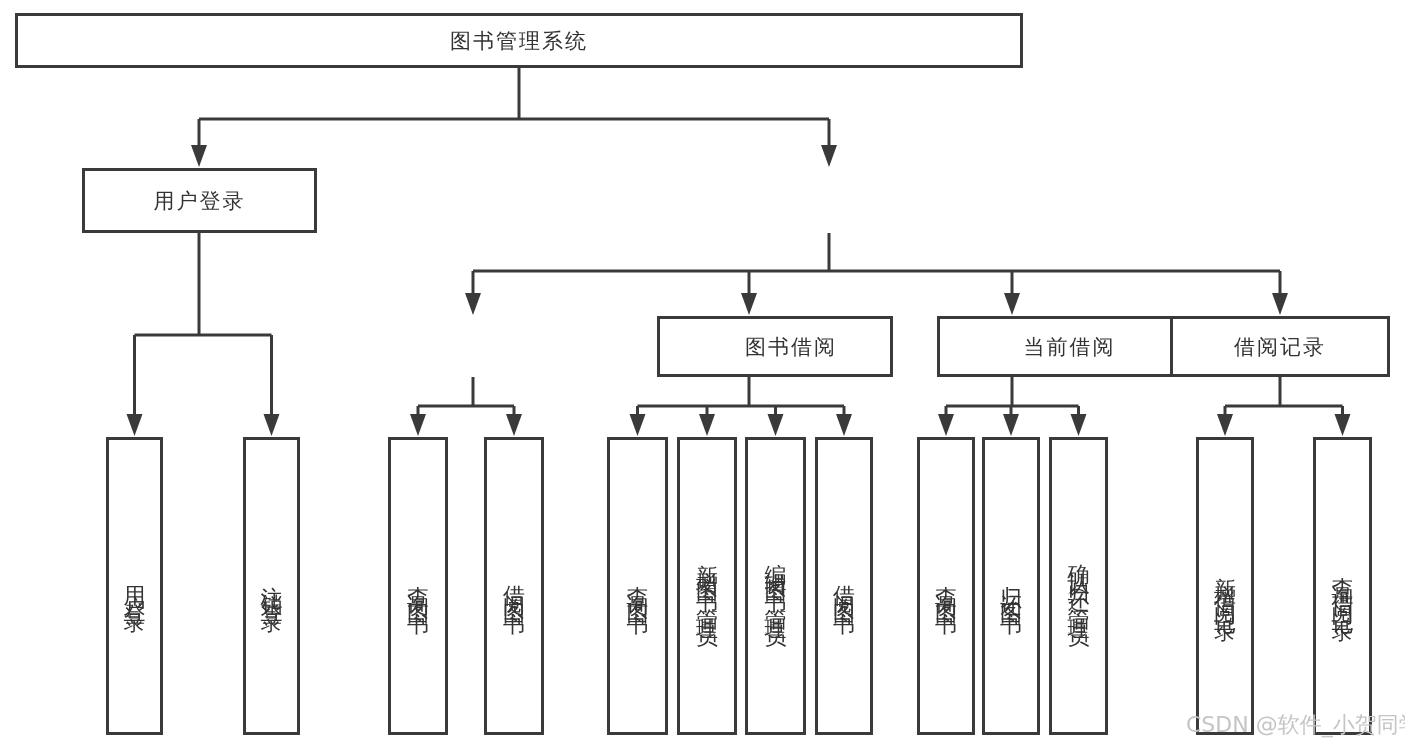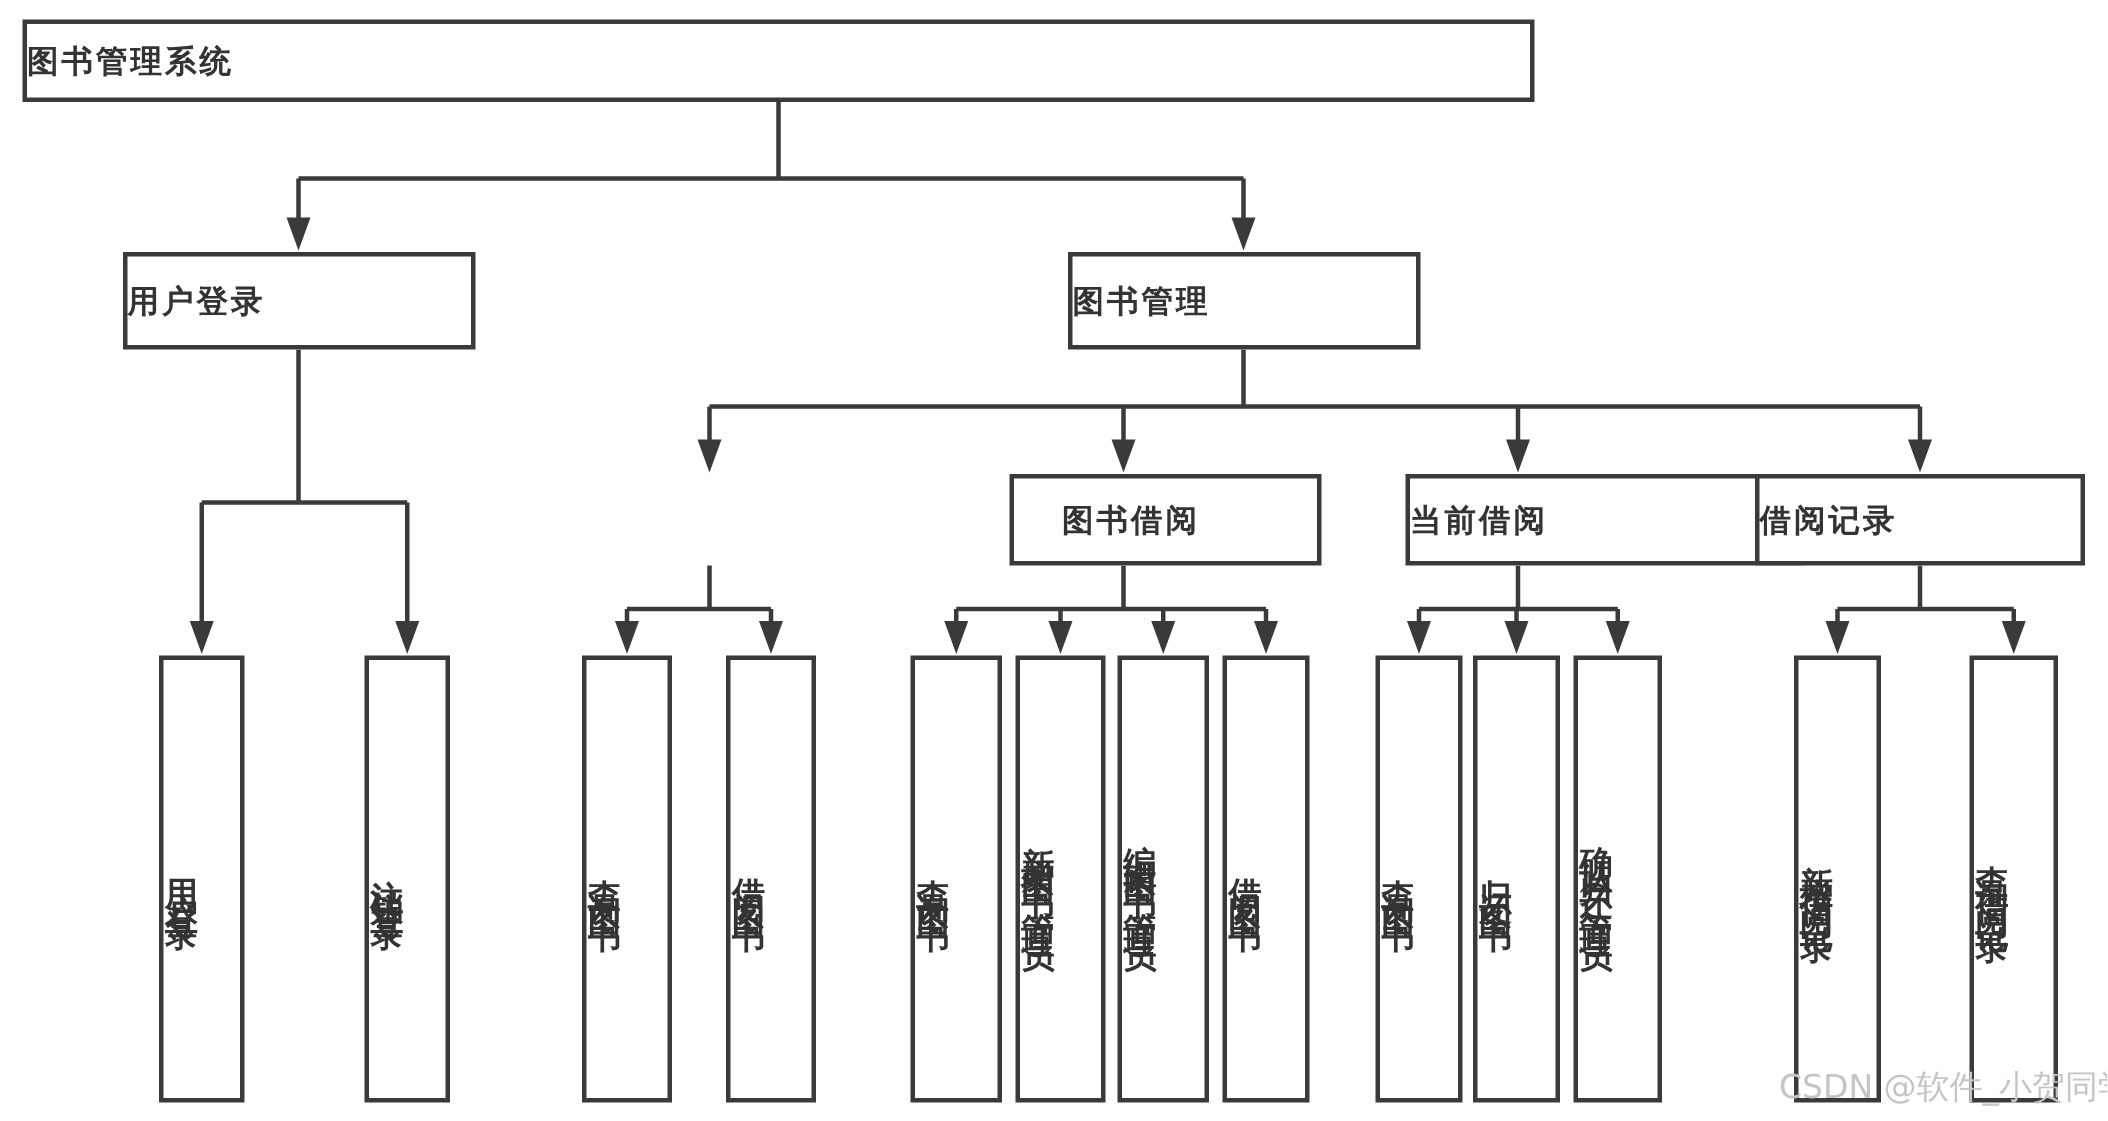--- a/index.html
+++ b/index.html
@@ -22,44 +22,44 @@
     width: 1405px;
     height: 747px;
   }
   .node {
     position: absolute;
     box-sizing: border-box;
     border: 3px solid #3a3a3a;
     background: #ffffff;
     display: flex;
     align-items: center;
+    justify-content: center;
     color: #333333;
     z-index: 2;
-    font-weight: bold;
   }
   .node .lbl-h {
     font-size: 21px;
     letter-spacing: 2px;
     white-space: nowrap;
   }
   .node .lbl-v {
     writing-mode: vertical-rl;
     text-orientation: mixed;
     font-size: 22px;
     letter-spacing: 9px;
     line-height: 1;
   }
   
   .n-root     { left: 15px;  top: 13px;  width: 1008px; height: 55px; }
   
   .n-login    { left: 82px;  top: 168px; width: 235px; height: 65px; }
   .n-mgmt     { left: 712px; top: 168px; width: 235px; height: 65px; }
   
   .n-rec      { left: 363px;  top: 316px; width: 220px; height: 61px; }
-  .n-borrow   { left: 673px;  top: 316px; width: 208px; height: 61px; padding-left: 32px; }
+  .n-borrow   { left: 657px;  top: 316px; width: 236px; height: 61px; padding-left: 32px; }
   .n-current  { left: 937px;  top: 316px; width: 265px; height: 61px; }
   .n-records  { left: 1170px; top: 316px; width: 220px; height: 61px; }
   
   .leaf { top: 437px; height: 298px; }
   .n-login-1   { left: 106px;  width: 57px; }
   .n-login-2   { left: 243px;  width: 57px; }
   .n-rec-1     { left: 388px;  width: 60px; }
   .n-rec-2     { left: 484px;  width: 60px; }
   .n-borrow-1  { left: 607px;  width: 61px; }
   .n-borrow-2  { left: 677px;  width: 60px; }
@@ -154,23 +154,20 @@
     </g>
   </svg>
 
   <div class="node n-root">
     <span class="lbl-h">图书管理系统</span>
   </div>
 
   <div class="node n-login">
     <span class="lbl-h">用户登录</span>
   </div>
-  <div class="node n-mgmt">
-    <span class="lbl-h">图书管理</span>
-  </div>
 
   <div class="node n-borrow">
     <span class="lbl-h">图书借阅</span>
   </div>
   <div class="node n-current">
     <span class="lbl-h">当前借阅</span>
   </div>
   <div class="node n-records">
     <span class="lbl-h">借阅记录</span>
   </div>

